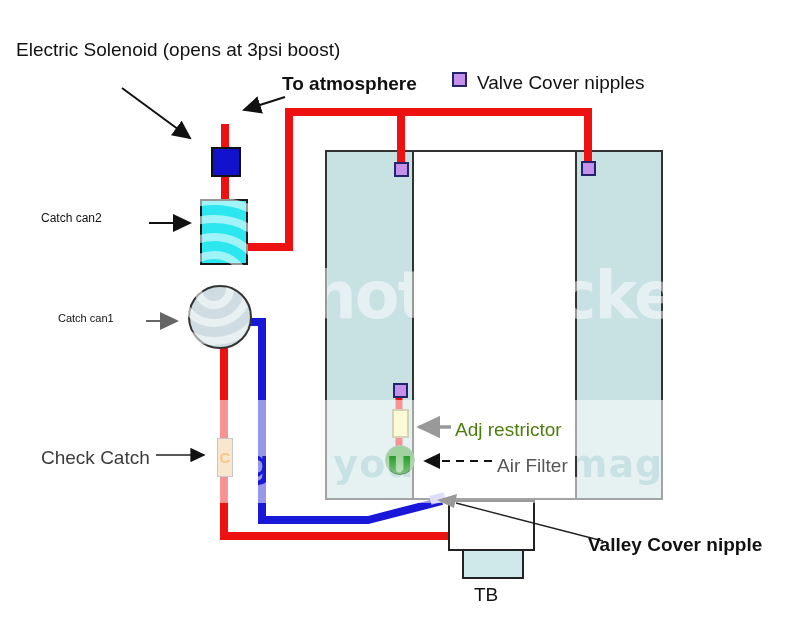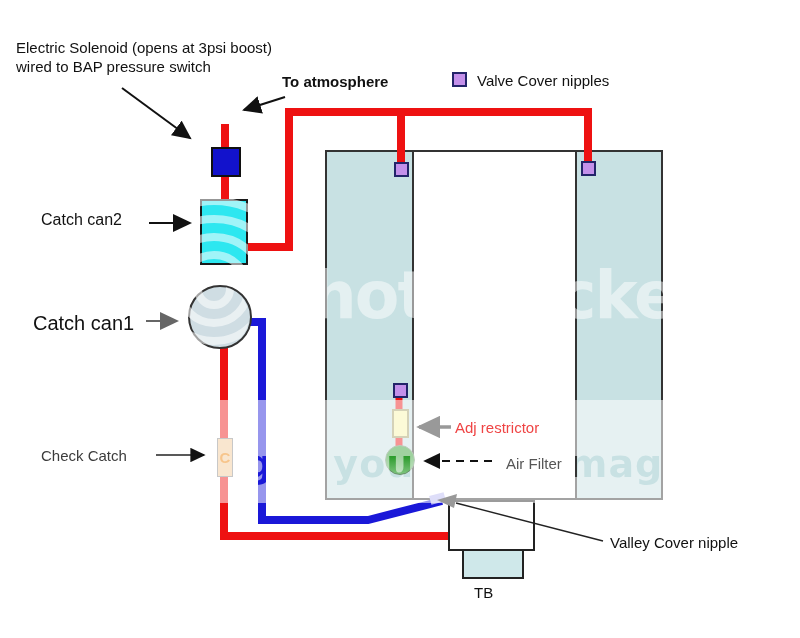--- a/index.html
+++ b/index.html
@@ -1,21 +1,21 @@
 <!DOCTYPE html>
 <html><head>
 <meta charset="utf-8">
 <style>
   html,body{margin:0;padding:0;background:#fff;}
   #stage{
     position:relative;width:800px;height:638px;background:#ffffff;overflow:hidden;
     font-family:"Liberation Sans",sans-serif;
   }
   .abs{position:absolute;}
-  .lbl{position:absolute;white-space:nowrap;font-size:15px;color:#111;z-index:7;}
+  .lbl{position:absolute;white-space:nowrap;font-size:19px;color:#111;z-index:7;}
   
   #engine{left:325px;top:150px;width:334px;height:346px;border:2px solid #333;background:#fff;z-index:1;}
   .cover{position:absolute;top:0;height:100%;background:#c8e1e3;}
   #cover-left{left:0;width:85px;border-right:2px solid #333;}
   #cover-right{right:0;width:84px;border-left:2px solid #333;}
   
   .nipple{width:11px;height:11px;background:#c490ea;border:2px solid #23246a;z-index:3;}
   #solenoid{left:211px;top:147px;width:26px;height:26px;background:#1212cc;border:2px solid #101010;z-index:3;}
   #catch-can2{left:200px;top:199px;width:44px;height:62px;background:#2de7f0;border:2px solid #1a1a1a;z-index:3;}
   #catch-can1{left:188px;top:285px;width:60px;height:60px;background:#cfdde3;border:2px solid #333;border-radius:50%;z-index:3;}
@@ -112,24 +112,23 @@
     <line x1="149" y1="223" x2="190" y2="223" stroke="#111" stroke-width="2" marker-end="url(#ahB)"></line>
     <line x1="146" y1="321" x2="177" y2="321" stroke="#666" stroke-width="2" marker-end="url(#ahG)"></line>
     <line x1="156" y1="455" x2="204" y2="455" stroke="#222" stroke-width="1.6" marker-end="url(#ahB)"></line>
     <line x1="451" y1="427" x2="419" y2="427" stroke="#999" stroke-width="3.5" marker-end="url(#ahG2)"></line>
     <line x1="492" y1="461" x2="425" y2="461" stroke="#111" stroke-width="1.8" stroke-dasharray="8,6" marker-end="url(#ahB)"></line>
     <line x1="603" y1="541" x2="456" y2="503" stroke="#222" stroke-width="1.4"></line>
     <polygon points="437,500 457,494 454,508" fill="#999"></polygon>
   </svg>
 
   <div class="lbl" style="left:16px;top:39px;">Electric Solenoid (opens at 3psi boost)</div>
-  <div class="lbl" style="left:16px;top:58px;">wired to BAP pressure switch</div>
   <div class="lbl" style="left:282px;top:73px;font-weight:bold;">To atmosphere</div>
   <div class="lbl" style="left:477px;top:72px;">Valve Cover nipples</div>
-  <div class="lbl" style="left:41px;top:211px;font-size:16px;">Catch can2</div>
-  <div class="lbl" style="left:33px;top:312px;font-size:20px;">Catch can1</div>
+  <div class="lbl" style="left:41px;top:211px;font-size:12px;">Catch can2</div>
+  <div class="lbl" style="left:58px;top:312px;font-size:11px;">Catch can1</div>
   <div class="lbl" style="left:41px;top:447px;color:#3c3c3c;">Check Catch</div>
-  <div class="lbl" style="left:455px;top:419px;color:#ef4444;">Adj restrictor</div>
-  <div class="lbl" style="left:497px;top:455px;color:#565656;margin-left:9px;">Air Filter</div>
-  <div class="lbl" style="left:610px;top:534px;">Valley Cover nipple</div>
+  <div class="lbl" style="left:455px;top:419px;color:#4d7c0f;">Adj restrictor</div>
+  <div class="lbl" style="left:497px;top:455px;color:#565656;">Air Filter</div>
+  <div class="lbl" style="left:588px;top:534px;font-weight:bold;">Valley Cover nipple</div>
   <div class="lbl" style="left:474px;top:584px;">TB</div>
 
 </div>
 
 </body></html>

